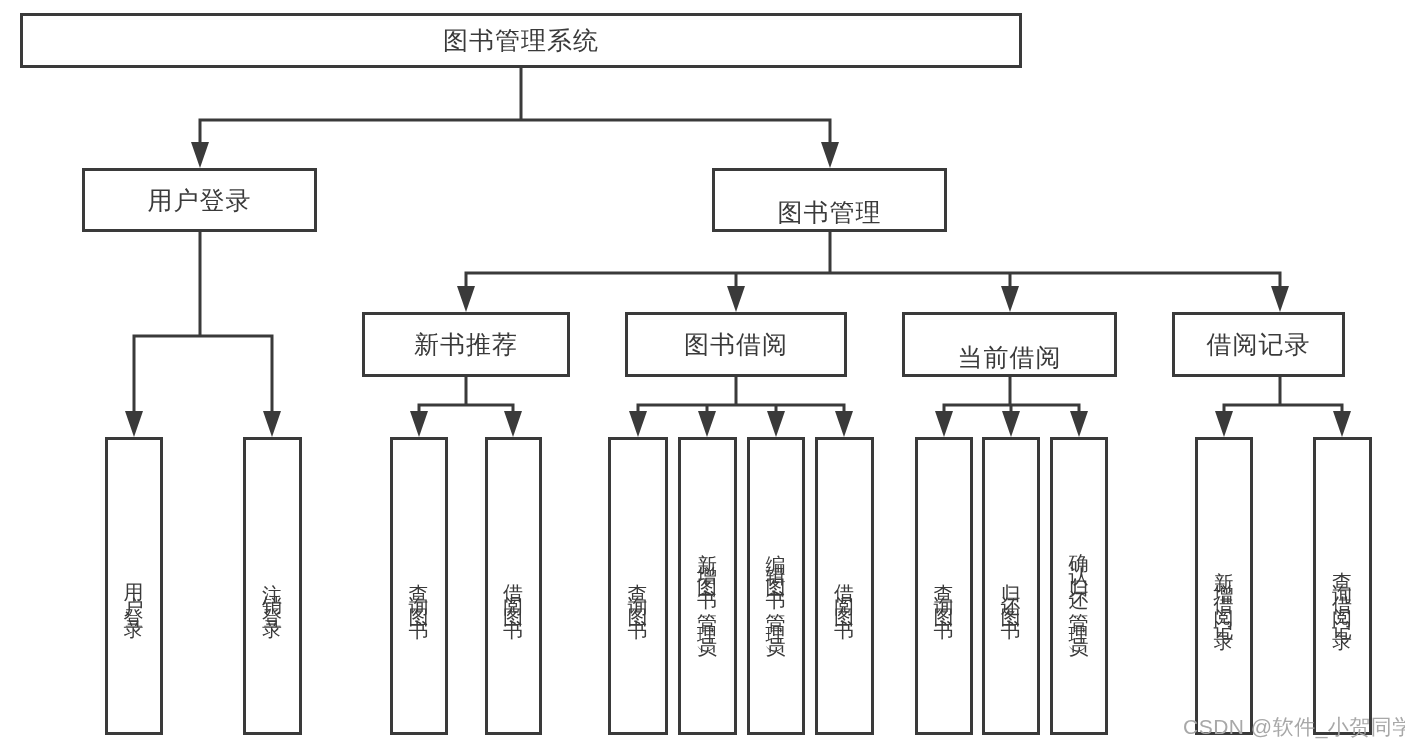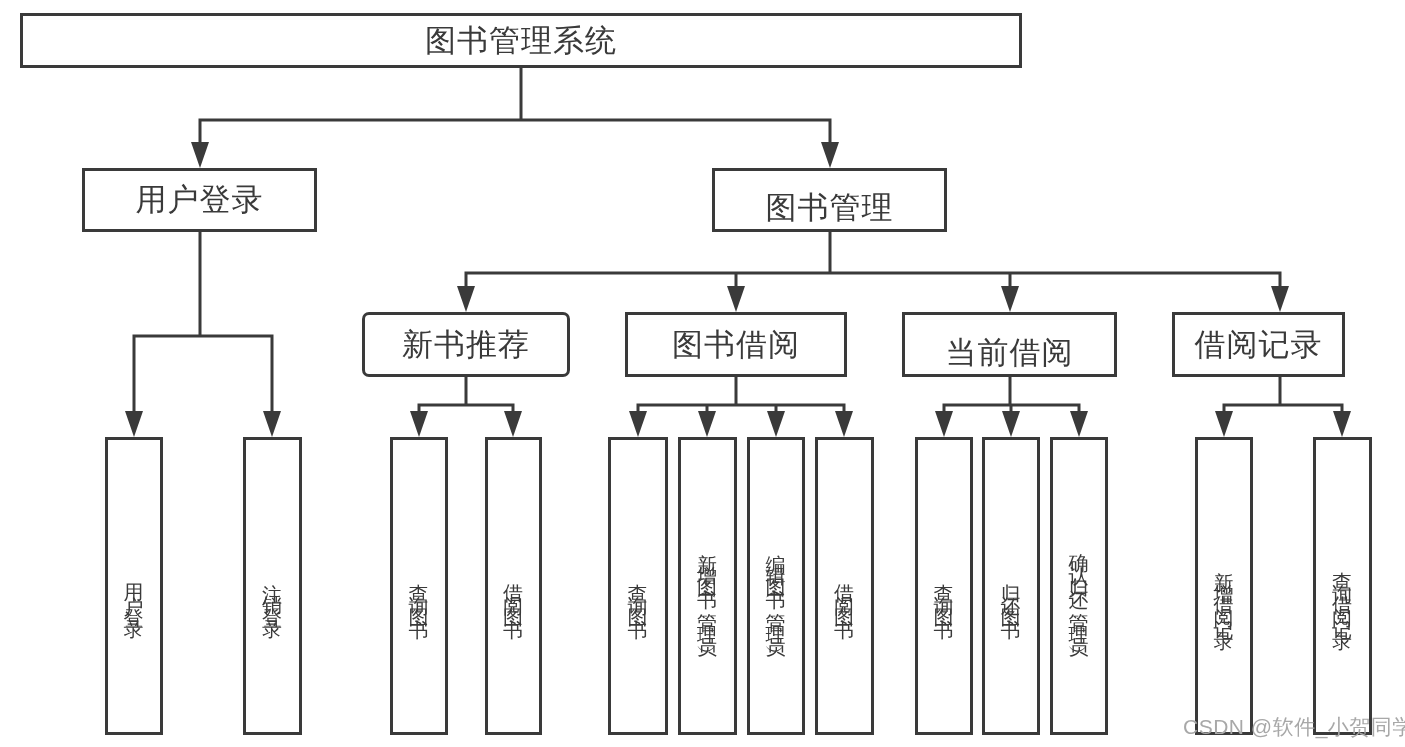--- a/index.html
+++ b/index.html
@@ -6,21 +6,21 @@
   .stage{
     position:relative;width:1405px;height:747px;background:#ffffff;
     font-family:"Liberation Sans", sans-serif;overflow:hidden;
   }
   svg.wires{position:absolute;left:0;top:0;width:1405px;height:747px;}
   .box{
     position:absolute;box-sizing:border-box;background:#ffffff;
     border:3px solid #3a3a3a;display:flex;align-items:center;justify-content:center;
     color:#3a3a3a;
   }
-  .hlabel{font-size:31px;letter-spacing:1px;white-space:nowrap;color:#3a3a3a;}
+  .hlabel{font-size:25px;letter-spacing:1px;white-space:nowrap;color:#3a3a3a;}
   .vtext{
     writing-mode:vertical-lr;text-orientation:mixed;
     font-size:20px;line-height:1;letter-spacing:12px;margin-bottom:-12px;
     color:#3a3a3a;white-space:nowrap;
   }
   .watermark{
     position:absolute;left:1183px;top:713px;z-index:5;
     font-size:21px;color:#a8a8a8;white-space:nowrap;letter-spacing:0.5px;
   }
 </style>
@@ -66,21 +66,21 @@
     <span class="hlabel">图书管理系统</span>
   </div>
 
   <div class="box" style="left:82px;top:168px;width:235px;height:64px;">
     <span class="hlabel">用户登录</span>
   </div>
   <div class="box" style="left:712px;top:168px;width:235px;height:64px;align-items:flex-end;">
     <span class="hlabel">图书管理</span>
   </div>
 
-  <div class="box" style="left:362px;top:312px;width:208px;height:65px;border-radius:7px;">
+  <div class="box" style="left:362px;top:312px;width:208px;height:65px;">
     <span class="hlabel">新书推荐</span>
   </div>
   <div class="box" style="left:625px;top:312px;width:222px;height:65px;">
     <span class="hlabel">图书借阅</span>
   </div>
   <div class="box" style="left:902px;top:312px;width:215px;height:65px;align-items:flex-end;">
     <span class="hlabel">当前借阅</span>
   </div>
   <div class="box" style="left:1172px;top:312px;width:173px;height:65px;">
     <span class="hlabel">借阅记录</span>

